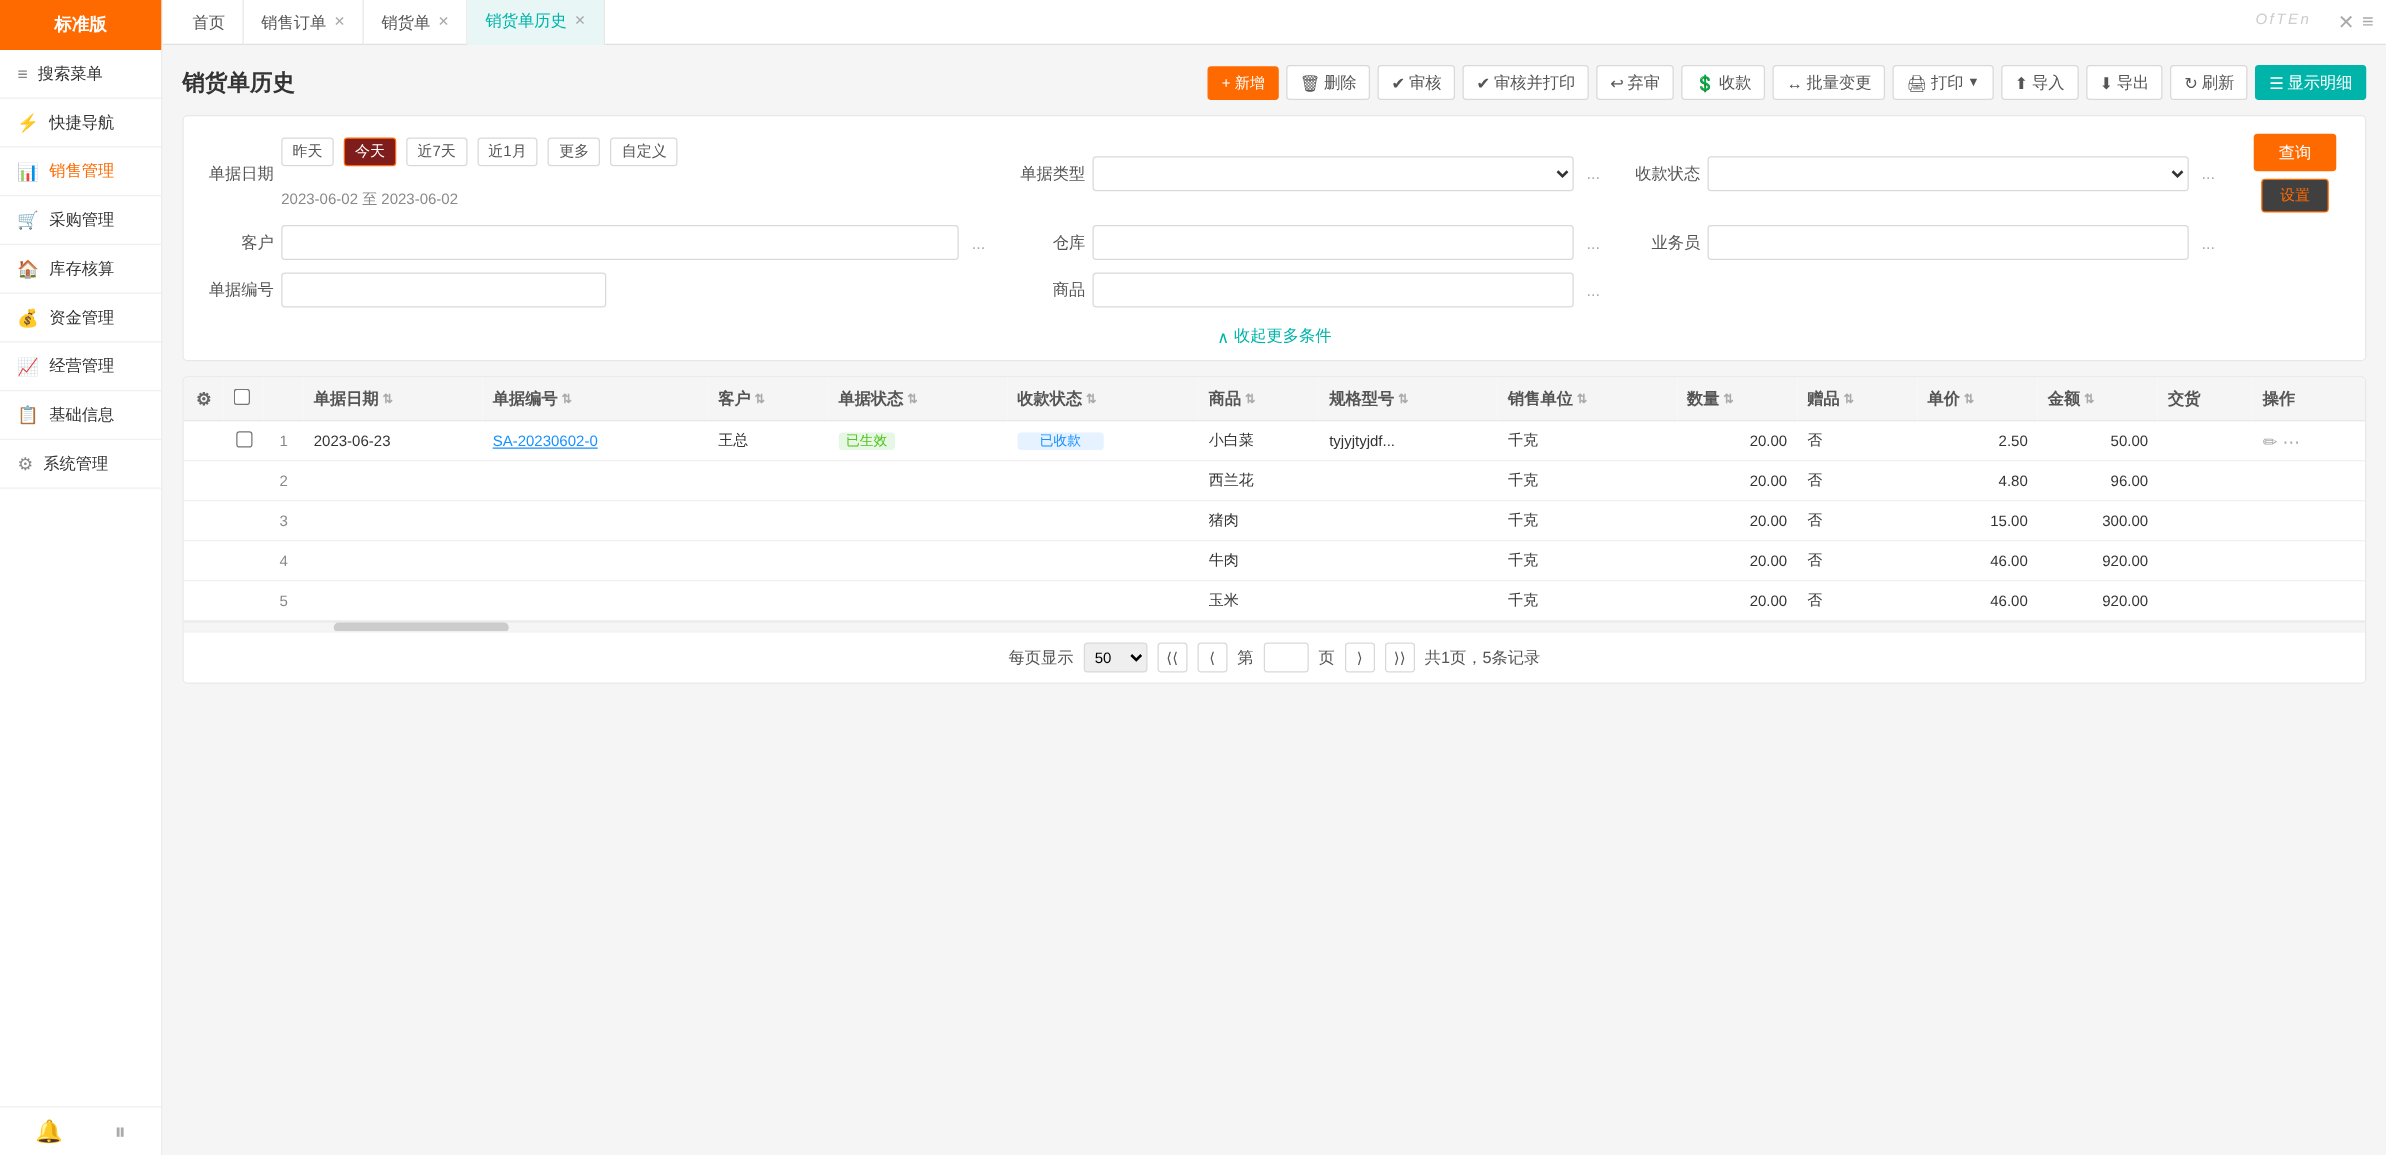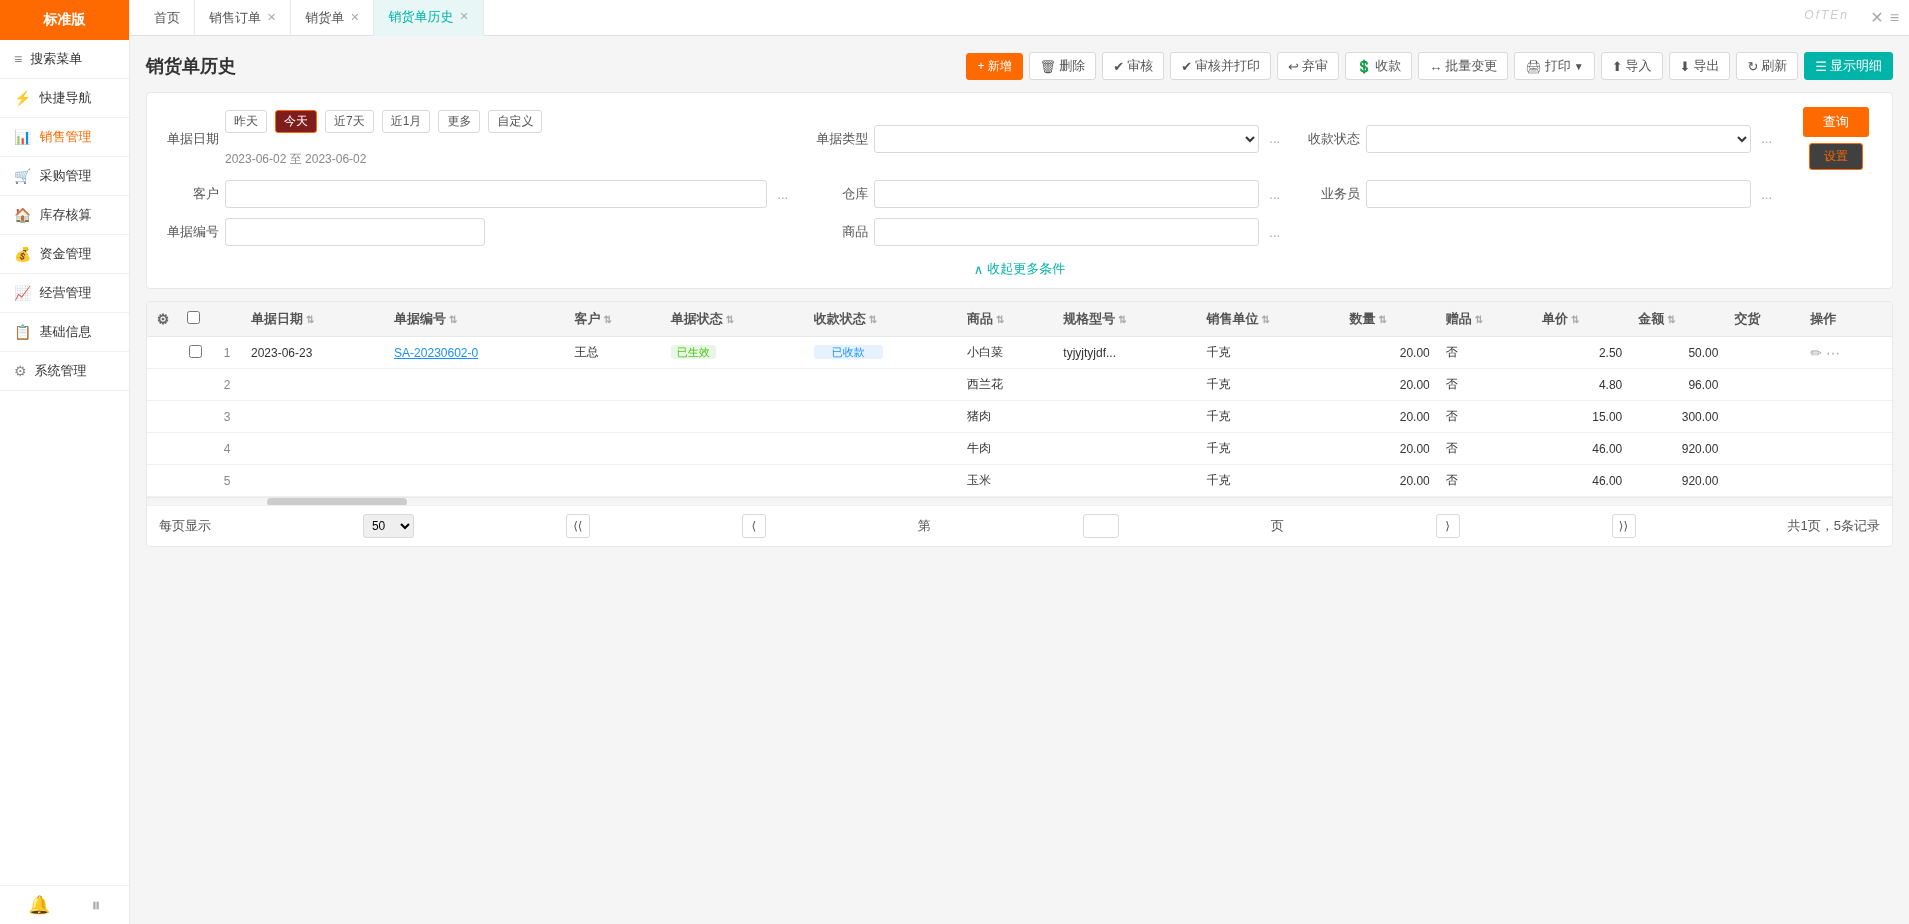--- a/index.html
+++ b/index.html
@@ -269,21 +269,21 @@
       display: flex;
       align-items: center;
     }
     .footer-label { color: #555; font-size: 13px; margin-right: 20px; }
     .footer-total { font-size: 13px; font-weight: 600; color: #333; }
 
     
     .pagination-bar {
       display: flex;
       align-items: center;
-      justify-content: space-between;
+      justify-content: center;
       padding: 8px 12px;
       background: #fff;
       border-top: 1px solid #f0f0f0;
       gap: 8px;
       font-size: 12px;
       color: #555;
     }
     .page-btn {
       border: 1px solid #d9d9d9;
       background: #fff;

